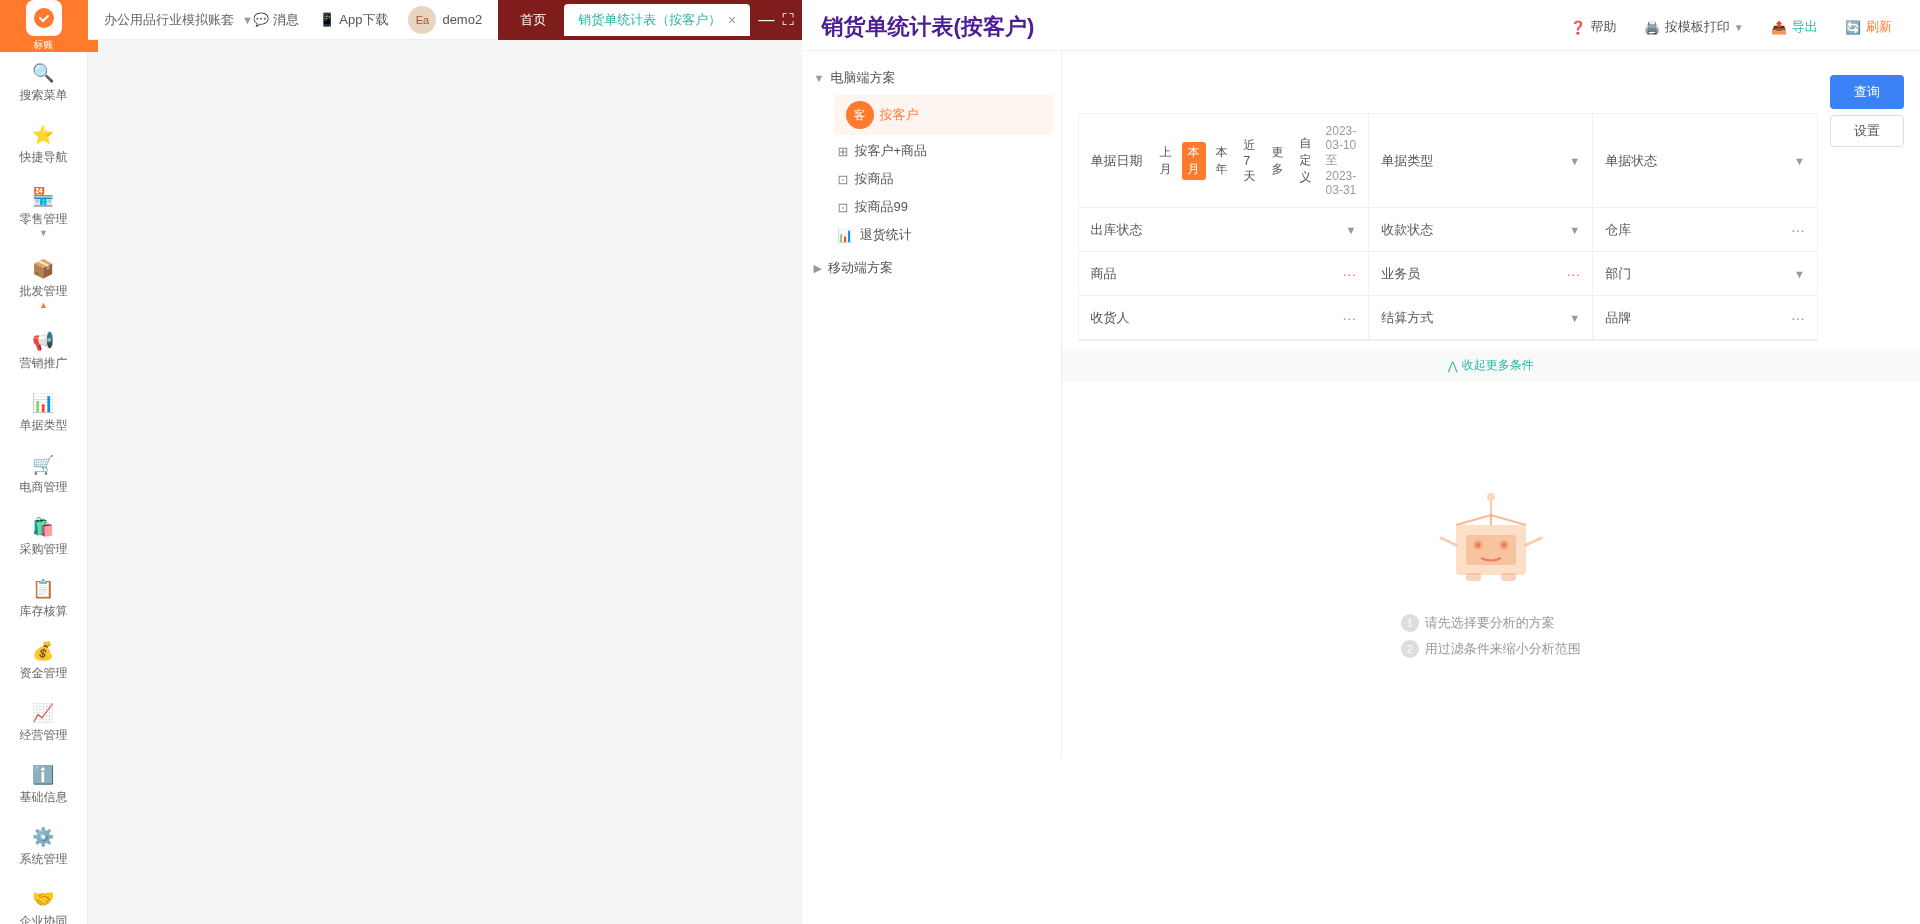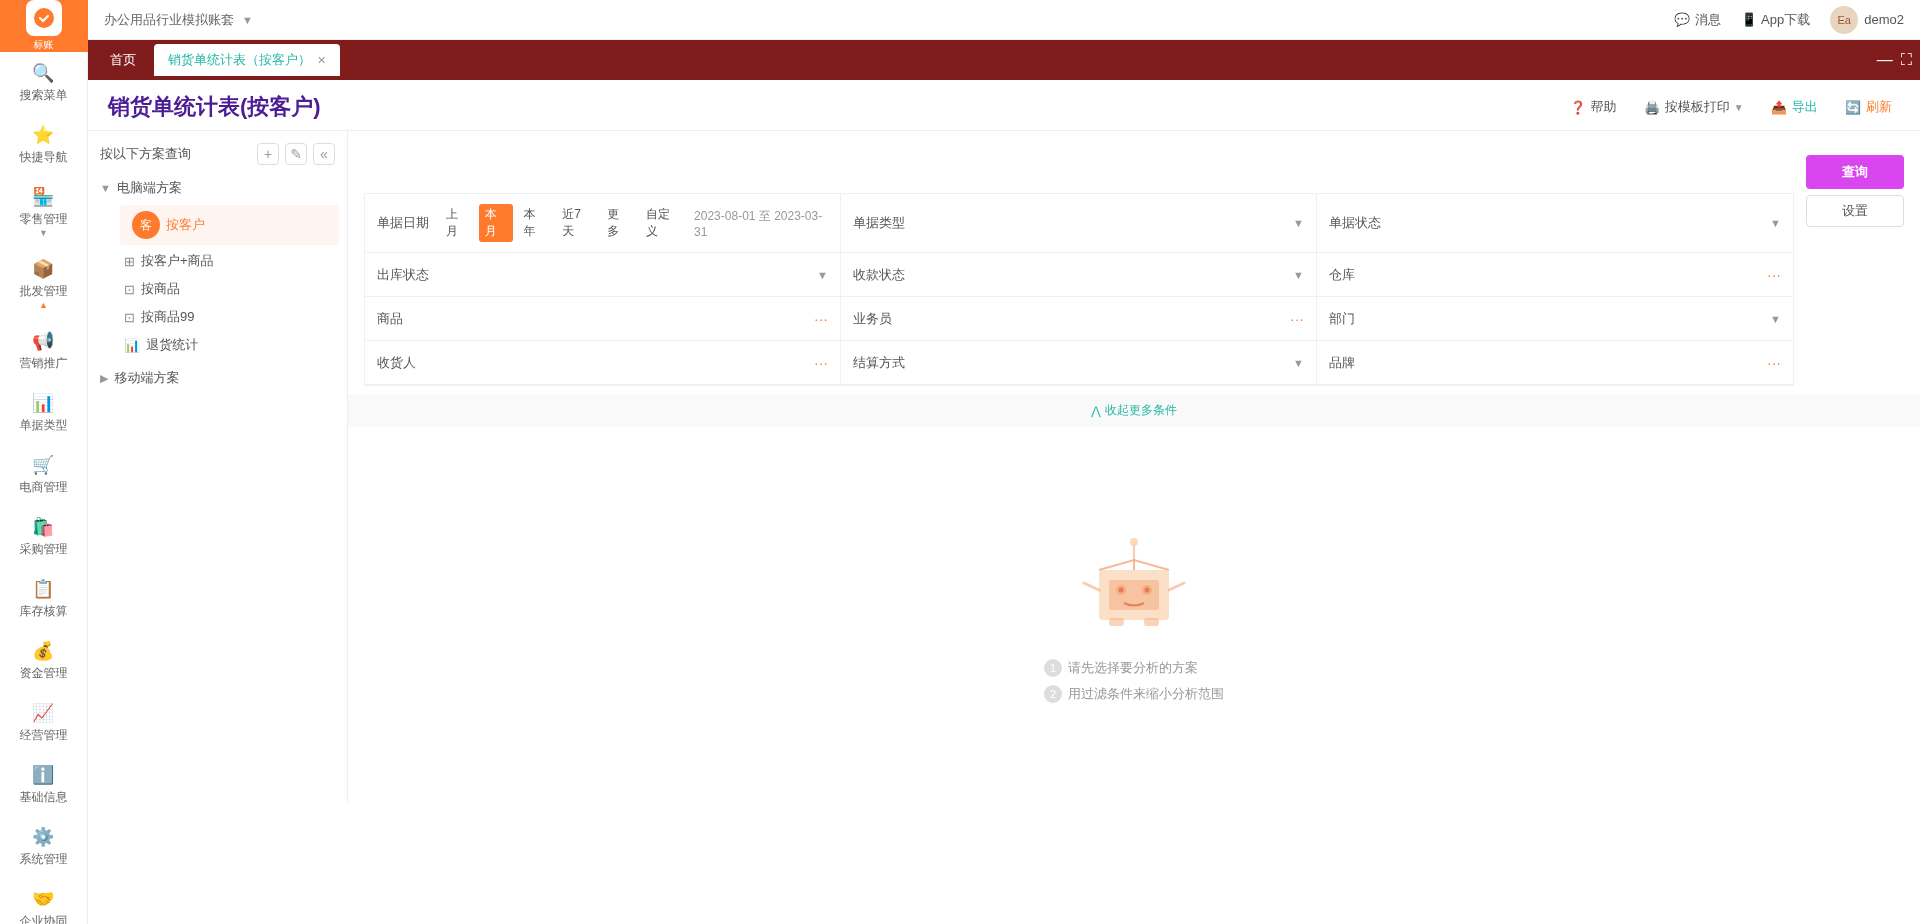--- a/index.html
+++ b/index.html
@@ -11,21 +11,21 @@
     
     .sidebar { width: 88px; background: #fff; display: flex; flex-direction: column; align-items: center; padding-top: 0; border-right: 1px solid #eee; flex-shrink: 0; }
     .sidebar-logo { width: 108px; height: 56px; background: #ff7a2d; display: flex; align-items: center; justify-content: center; flex-direction: column; }
     .sidebar-logo .logo-icon { width: 36px; height: 36px; background: #fff; border-radius: 8px; display: flex; align-items: center; justify-content: center; }
     .sidebar-logo .logo-text { color: #fff; font-size: 10px; margin-top: 2px; }
     .sidebar-nav { display: flex; flex-direction: column; width: 100%; }
     .sidebar-item { display: flex; flex-direction: column; align-items: center; padding: 10px 0; cursor: pointer; font-size: 12px; color: #666; }
     .sidebar-item .icon { font-size: 18px; margin-bottom: 3px; }
 
     
-    .main-area { flex: 1; display: flex; flex-direction: column; overflow: hidden; }
+    .main-area { flex: 1; display: flex; overflow: hidden; }
 
     
     .top-header { height: 40px; background: #fff; display: flex; align-items: center; justify-content: space-between; padding: 0 16px; border-bottom: 1px solid #eee; flex-shrink: 0; }
     .top-header-left { display: flex; align-items: center; gap: 8px; font-size: 13px; color: #666; }
     .top-header-left .dropdown-icon { color: #999; font-size: 11px; }
     .top-header-right { display: flex; align-items: center; gap: 20px; font-size: 13px; color: #555; }
     .top-header-right .icon-btn { display: flex; align-items: center; gap: 4px; cursor: pointer; }
     .avatar { width: 28px; height: 28px; border-radius: 50%; background: #e8d5c0; display: flex; align-items: center; justify-content: center; font-size: 11px; color: #a0522d; overflow: hidden; }
 
     
@@ -270,28 +270,20 @@
               <span>刷新</span>
             </div>
           </div>
         </div>
 
         <div class="divider"></div>
 
         <div class="content-body">
 
           <div class="scheme-panel">
-            <div class="scheme-panel-header">
-              <span class="scheme-panel-title">按以下方案查询</span>
-              <div class="scheme-panel-actions">
-                <div class="scheme-action-btn">+</div>
-                <div class="scheme-action-btn">✎</div>
-                <div class="scheme-action-btn">«</div>
-              </div>
-            </div>
 
             <div class="scheme-group">
               <div class="scheme-group-header">
                 <span class="toggle">▼</span>
                 <span class="label">电脑端方案</span>
               </div>
               <div class="scheme-group-items">
 
                 <div class="scheme-item active" style="background:#fff5f0;">
                   <div class="scheme-icon" style="background:#ff7a2d;">客</div>
@@ -335,21 +327,21 @@
                   <div class="filter-cell">
                     <span class="filter-label">单据日期</span>
                     <div class="filter-value">
                       <div class="date-filter">
                         <span class="date-btn">上月</span>
                         <span class="date-btn active" style="background:#ff7a2d;color:#fff;padding:2px 6px;border-radius:3px;">本月</span>
                         <span class="date-btn">本年</span>
                         <span class="date-btn">近7天</span>
                         <span class="date-btn">更多</span>
                         <span class="date-btn">自定义</span>
-                        <span class="date-range">2023-08-01 至 2023-03-31</span>
+                        <span class="date-range">2023-03-10 至 2023-03-31</span>
                       </div>
                     </div>
                   </div>
 
                   <div class="filter-cell">
                     <span class="filter-label">单据类型</span>
                     <div class="filter-value">
                       <div class="filter-dropdown">
                         <span class="arrow" style="margin-left:auto;">▼</span>
                       </div>
@@ -443,21 +435,21 @@
                       <div class="filter-dropdown">
                         <span class="filter-dots" style="margin-left:auto;color:#ff7a2d;">···</span>
                       </div>
                     </div>
                   </div>
 
                 </div>
               </div>
 
               <div style="display:flex;flex-direction:column;gap:6px;padding-top:8px;">
-                <button class="btn-query" style="background:#d946ef;color:#fff;border:none;padding:8px 36px;border-radius:4px;cursor:pointer;font-size:13px;font-weight:bold;">查询</button>
+                <button class="btn-query" style="background:#3b82f6;color:#fff;border:none;padding:8px 24px;border-radius:4px;cursor:pointer;font-size:13px;">查询</button>
                 <button class="btn-settings" style="background:#fff;color:#555;border:1px solid #ddd;padding:6px 20px;border-radius:4px;cursor:pointer;font-size:13px;">设置</button>
               </div>
             </div>
 
             <div class="collapse-bar">
               <span>⋀</span>
               <span>收起更多条件</span>
             </div>
 
             <div class="empty-state">

